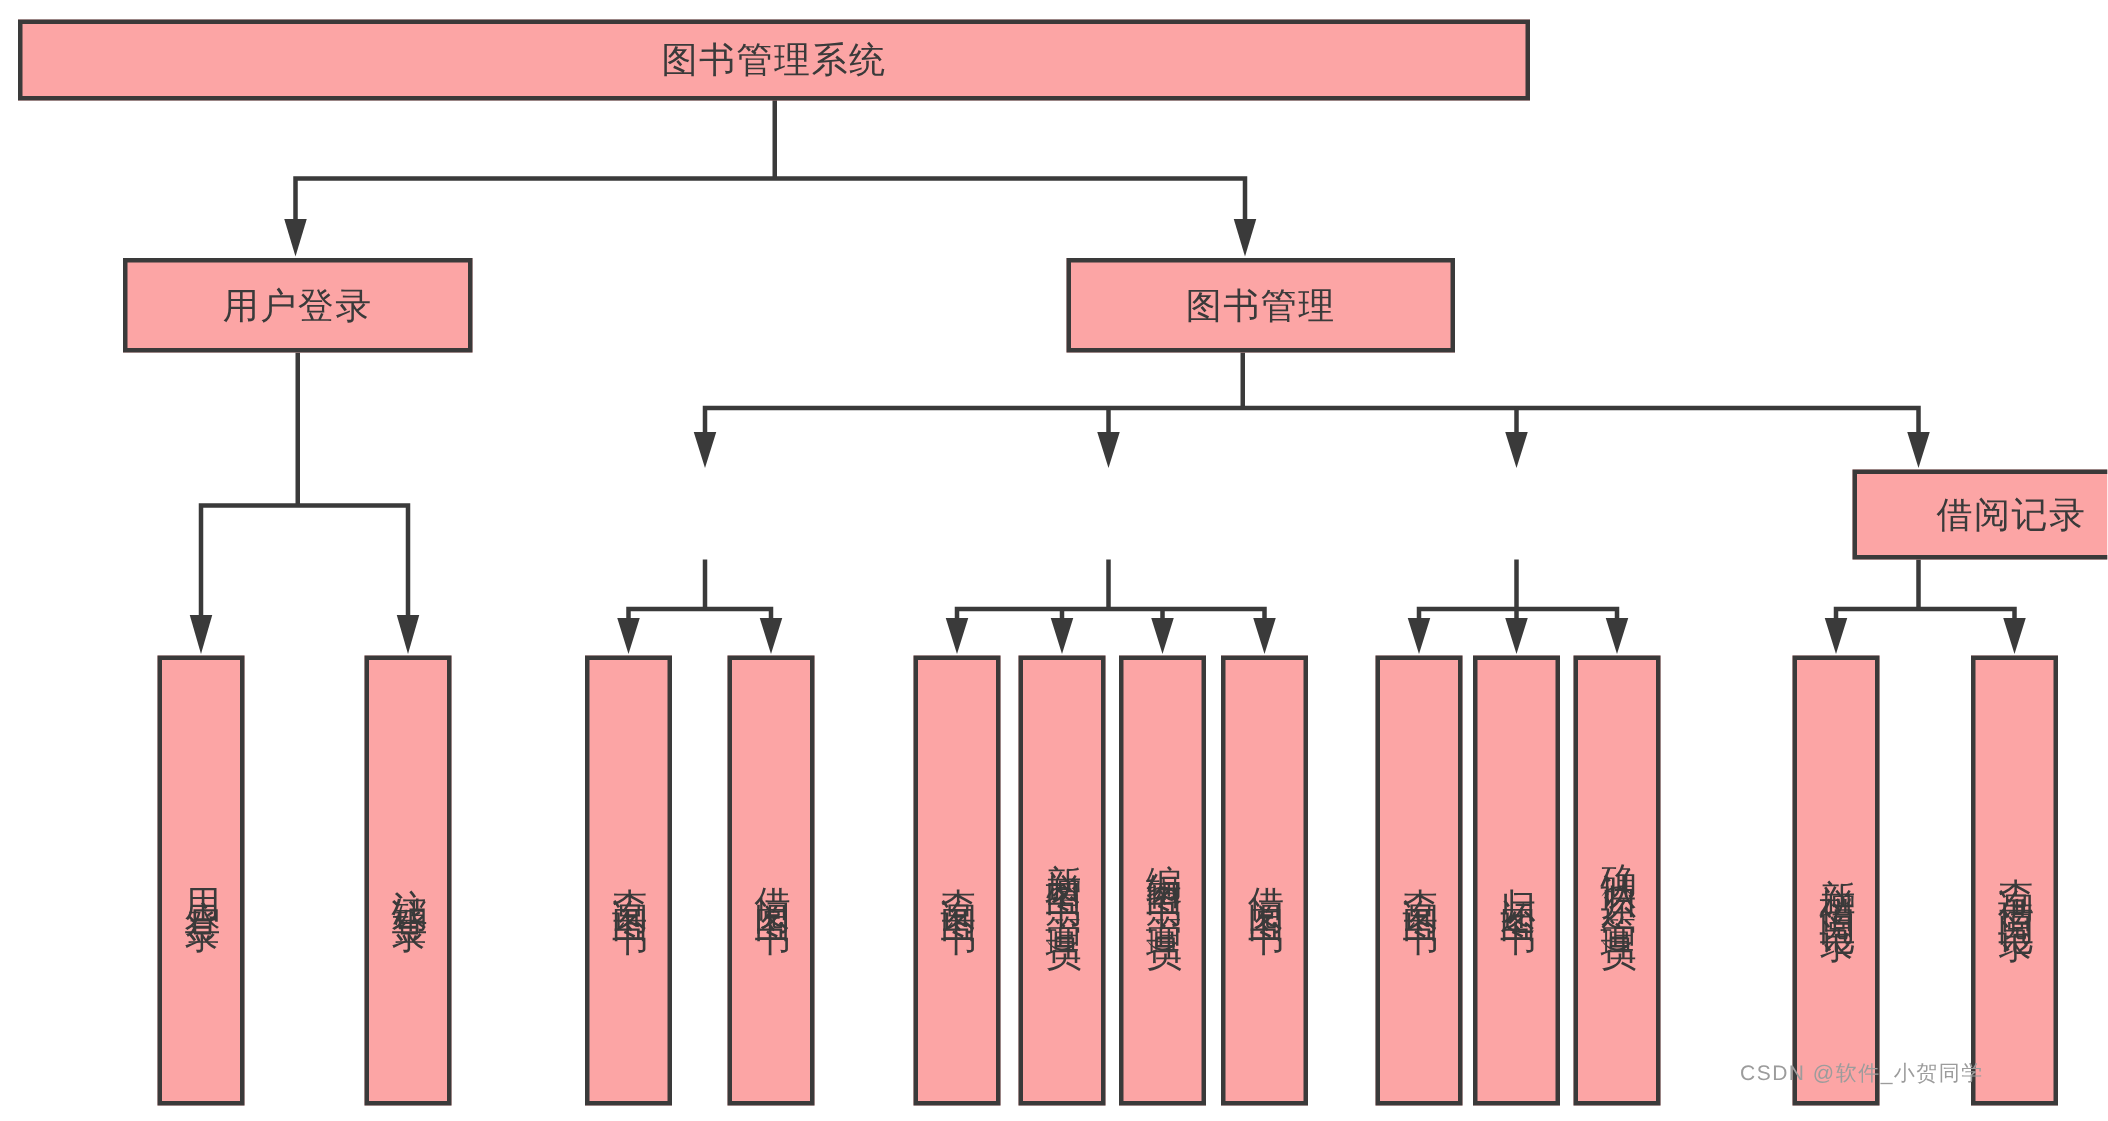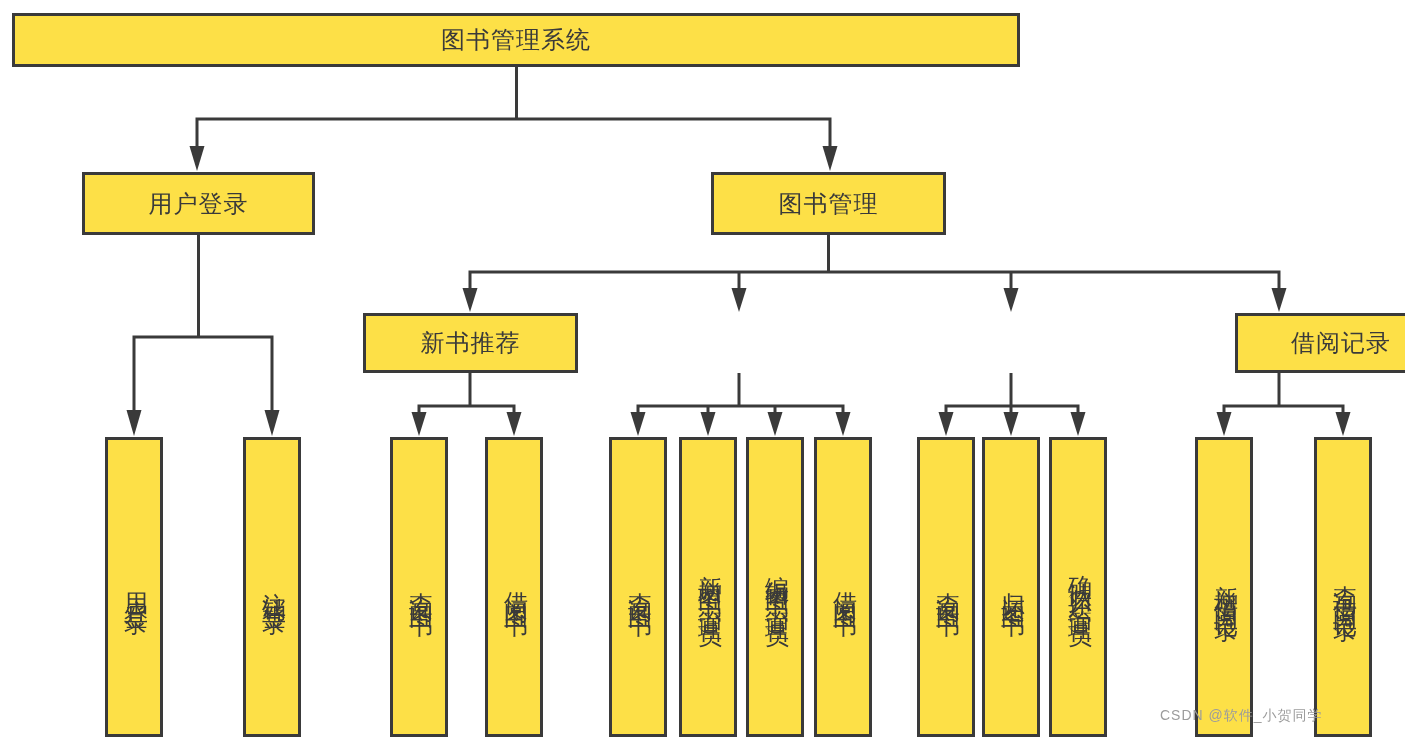--- a/index.html
+++ b/index.html
@@ -16,25 +16,24 @@
     overflow:hidden;
     font-family:"Liberation Sans","DejaVu Sans",sans-serif;
     color:var(--text);
   }
   .wires{position:absolute;left:0;top:0;z-index:0;}
   .wires path{fill:none;stroke:var(--line);stroke-width:3;stroke-linejoin:miter;}
   .wires polygon{fill:var(--line);stroke:none;}
   .node{
     position:absolute;
     box-sizing:border-box;
-    background:#fde047;
+    background:#fca5a5;
     border:3px solid var(--line);
     display:flex;align-items:center;justify-content:center;
     z-index:1;
-    font-family:Liberation Mono, monospace;
   }
   .hnode{font-size:24px;letter-spacing:1px;white-space:nowrap;}
   .vnode{width:58px;top:437px;height:300px;}
   .vnode .vtext{
     writing-mode:vertical-rl;
     text-orientation:mixed;
     font-size:24px;
     letter-spacing:7px;
     line-height:1;
     white-space:nowrap;
@@ -98,23 +97,22 @@
 
     <path d="M1279,373 V406"></path>
     <path d="M1224,418 V406 H1343 V418"></path>
     <polygon points="1216.5,412 1231.5,412 1224,436"></polygon>
     <polygon points="1335.5,412 1350.5,412 1343,436"></polygon>
   </svg>
 
   <div class="node hnode" style="left:12px;top:13px;width:1008px;height:54px;">图书管理系统</div>
 
   <div class="node hnode" style="left:82px;top:172px;width:233px;height:63px;">用户登录</div>
-  <div class="node hnode" style="left:711px;top:172px;width:235px;height:63px;">图书管理</div>
+  <div class="node hnode" style="left:711px;top:172px;width:259px;height:63px;">图书管理</div>
 
-  <div class="node hnode" style="left:363px;top:313px;width:215px;height:60px;">新书推荐</div>
   <div class="node hnode" style="left:1235px;top:313px;width:212px;height:60px;">借阅记录</div>
 
   <div class="node vnode" style="left:105px;">
     <span class="vtext">用户登录</span>
   </div>
   <div class="node vnode" style="left:243px;">
     <span class="vtext">注销登录</span>
   </div>
 
   <div class="node vnode" style="left:390px;">

